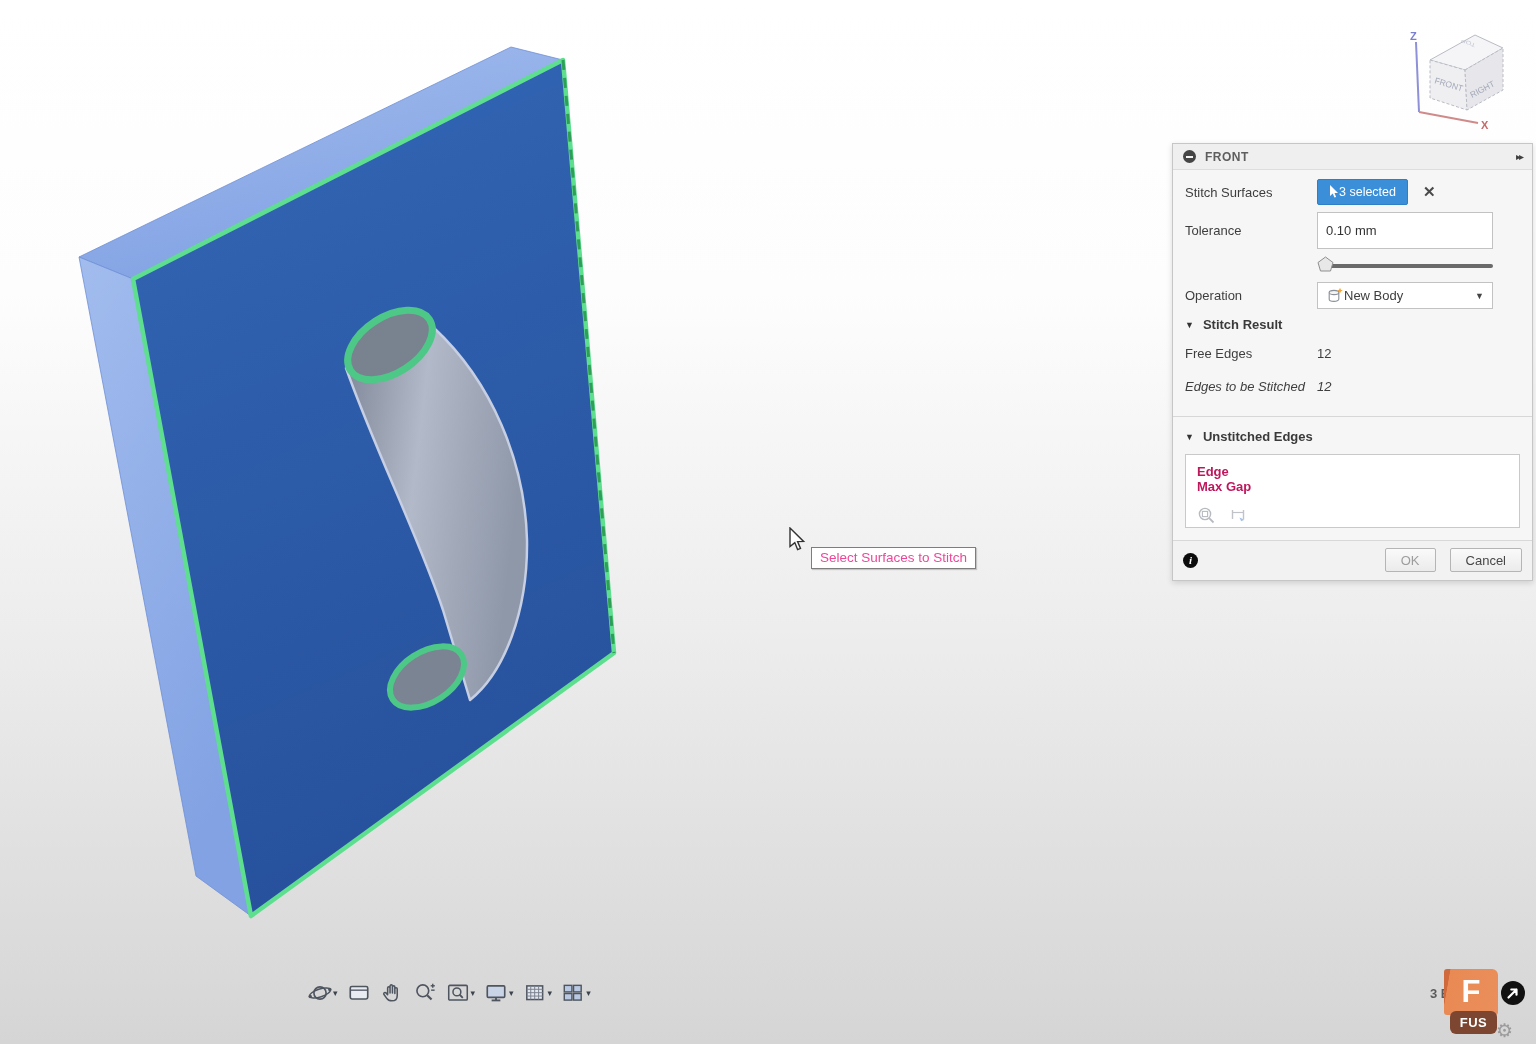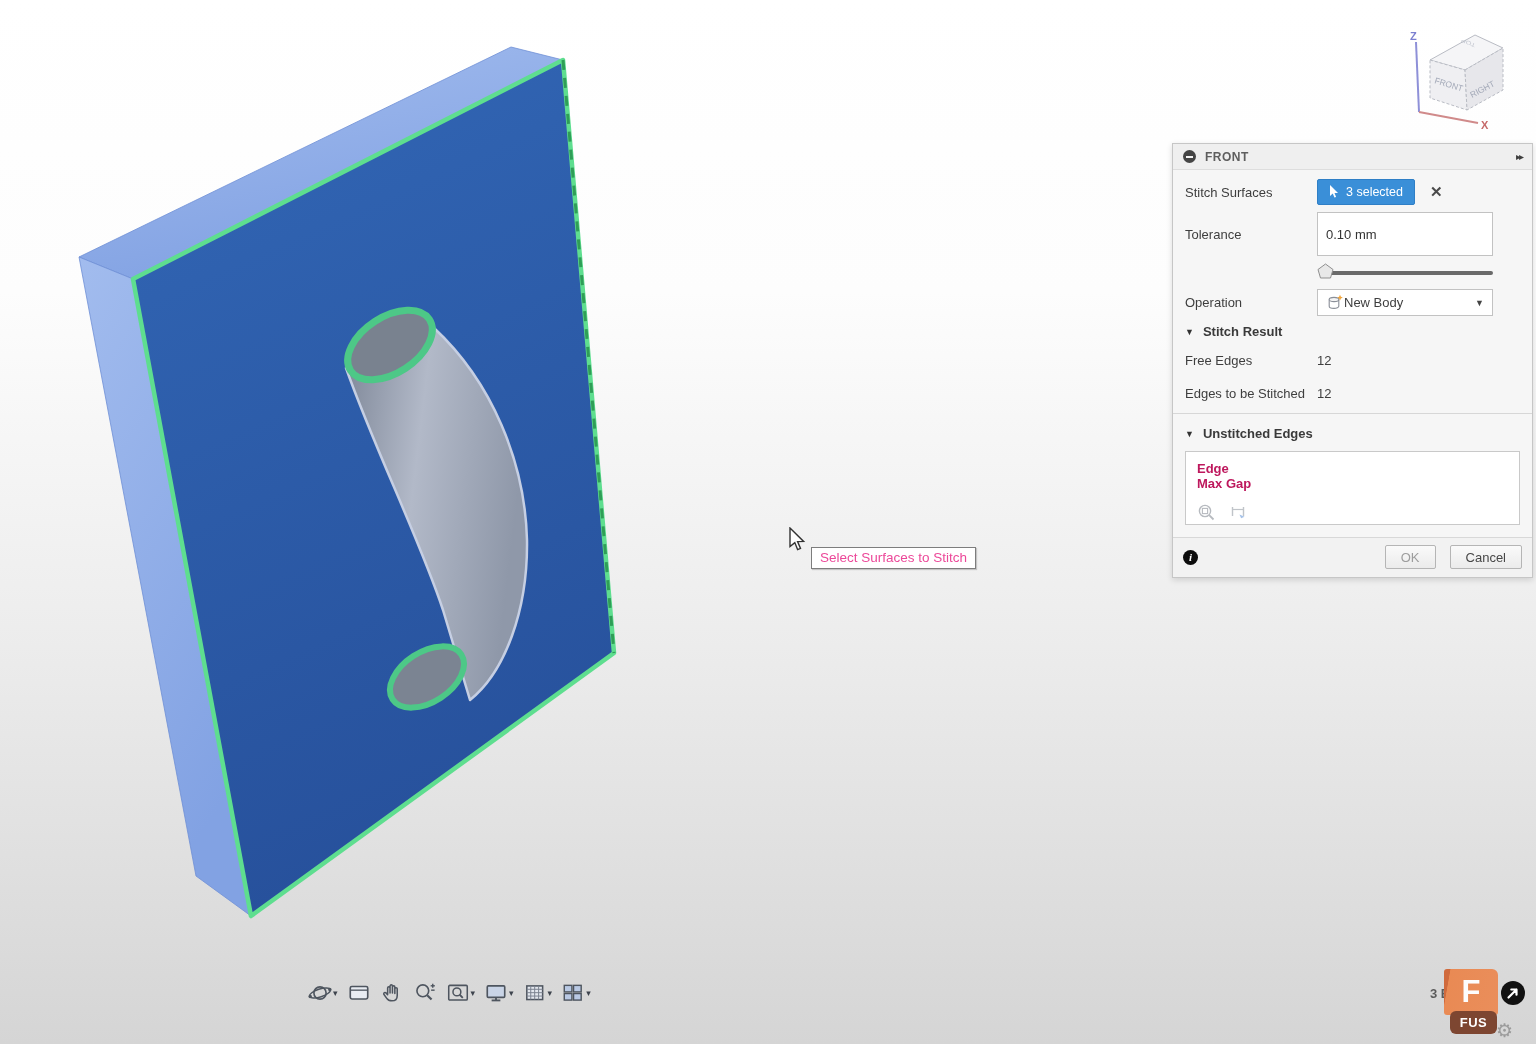--- a/index.html
+++ b/index.html
@@ -24,23 +24,23 @@
   .dlg-header { height:26px; display:flex; align-items:center; padding:0 10px; background:#efefef; border-bottom:1px solid #dddddd; }
   .minus-circle { width:13px; height:13px; border-radius:50%; background:#454545; position:relative; flex:0 0 auto; }
   .minus-circle::after { content:""; position:absolute; left:3px; top:5.5px; width:7px; height:2px; background:#f5f5f5; }
   .dlg-title { margin-left:9px; font-size:12px; font-weight:700; letter-spacing:.5px; color:#5e5e5e; }
   .dbl-arrow { margin-left:auto; font-size:10px; letter-spacing:-2px; color:#3f3f3f; cursor:default; }
 
   .dlg-body { padding:9px 12px 0; }
   .row { display:flex; align-items:center; margin-bottom:7px; }
   .row .lbl { width:132px; flex:0 0 auto; }
   .sel-btn { height:26px; background:#3a8fd8; border:1px solid #2f7fc6; border-radius:2px; color:#fff;
-             display:flex; align-items:center; gap:7px; padding:0 11px; font-size:12.5px; }
+             display:flex; align-items:center; padding:0 11px; font-size:12.5px; }
   .x-btn { margin-left:15px; color:#4a4a4a; font-size:15px; font-weight:700; cursor:default; }
-  .txt-input { width:176px; height:44px; background:#fff; border:1px solid #c2c2c2; padding:0 8px;
+  .txt-input { width:176px; height:37px; background:#fff; border:1px solid #c2c2c2; padding:0 8px;
                font-size:13px; color:#333; font-family:"Liberation Sans",sans-serif; }
   .slider-row { margin-left:132px; position:relative; width:178px; height:18px; margin-bottom:8px; }
   .slider-track { position:absolute; left:7px; right:2px; top:8px; height:4px; background:#6a6a6a; border-radius:2px; }
   .slider-handle { position:absolute; left:0; top:0; }
   .select { width:176px; height:27px; background:#fff; border:1px solid #c2c2c2; display:flex; align-items:center;
             padding:0 8px; }
   .select .caret { margin-left:auto; font-size:9px; color:#444; }
 
   .section-hdr { display:flex; align-items:center; gap:9px; font-weight:700; color:#3a3a3a; margin:8px 0 14px; }
   .section-hdr .tri { font-size:9px; color:#333; }
@@ -176,21 +176,21 @@
     </div>
 
     <div class="section-hdr">
       <span class="tri">▼</span>
       <span>Stitch Result</span>
     </div>
     <div class="kv-row">
       <span class="lbl">Free Edges</span>
       <span>12</span>
     </div>
-    <div class="kv-row" style="margin-bottom:12px;">
+    <div class="kv-row" style="margin-bottom:22px;font-style:italic;">
       <span class="lbl">Edges to be Stitched</span>
       <span>12</span>
     </div>
 
     <div class="divider"></div>
 
     <div class="section-hdr" style="margin-bottom:10px;">
       <span class="tri">▼</span>
       <span>Unstitched Edges</span>
     </div>

